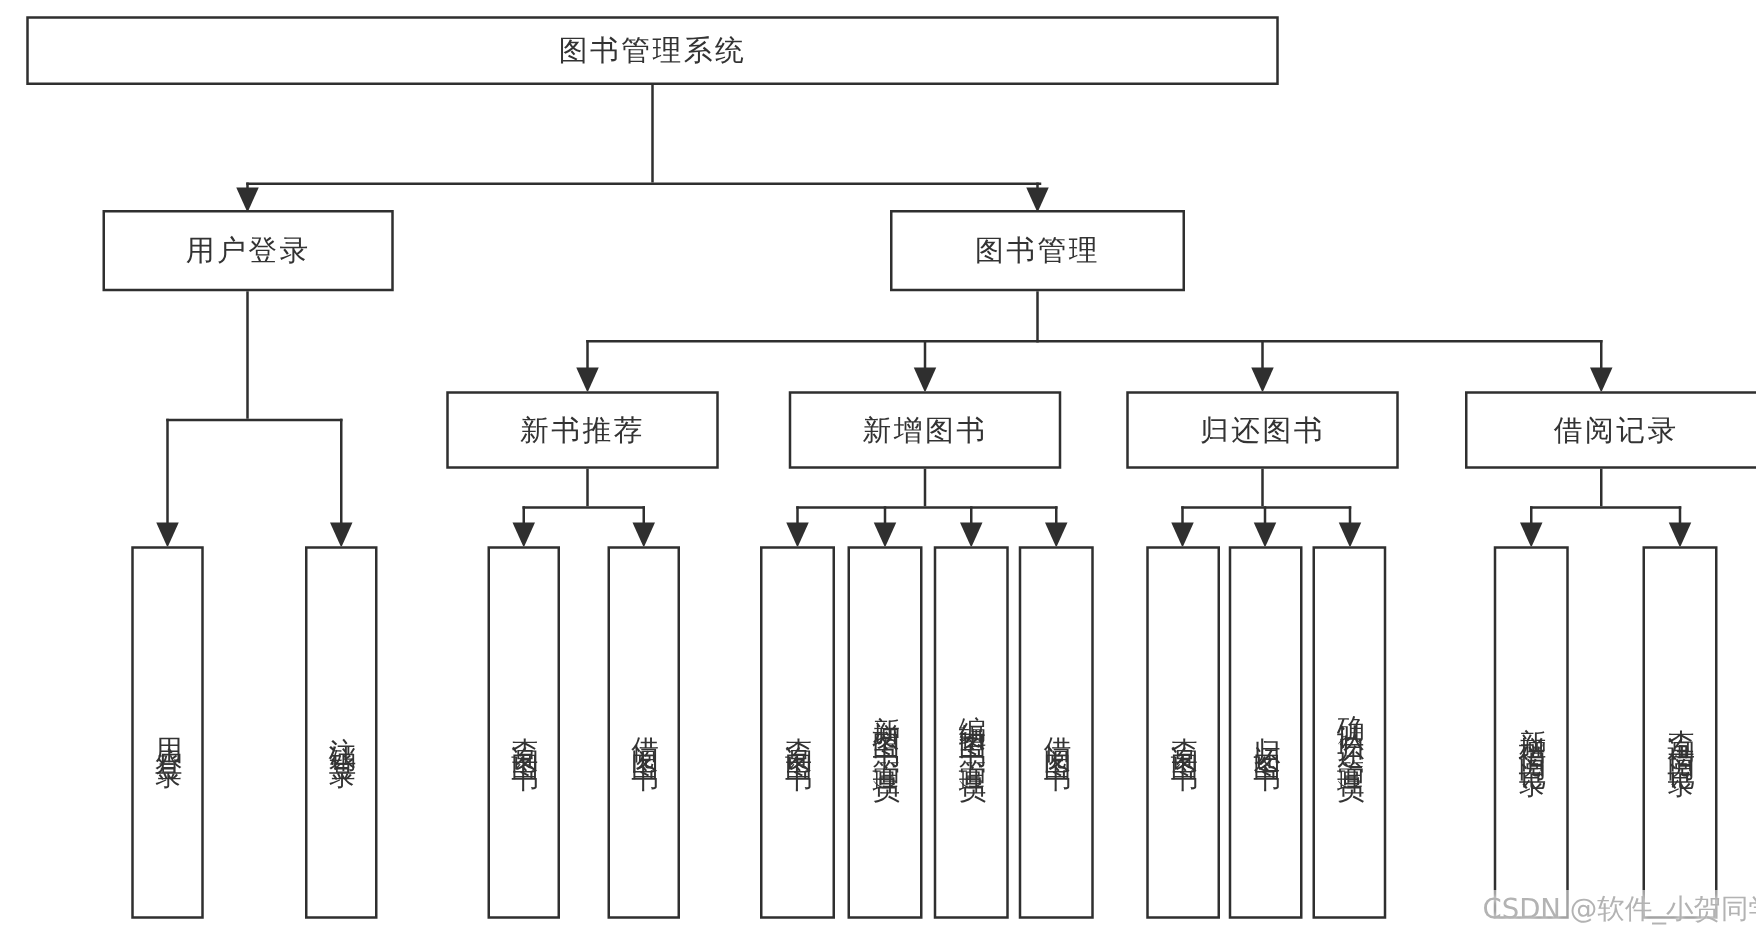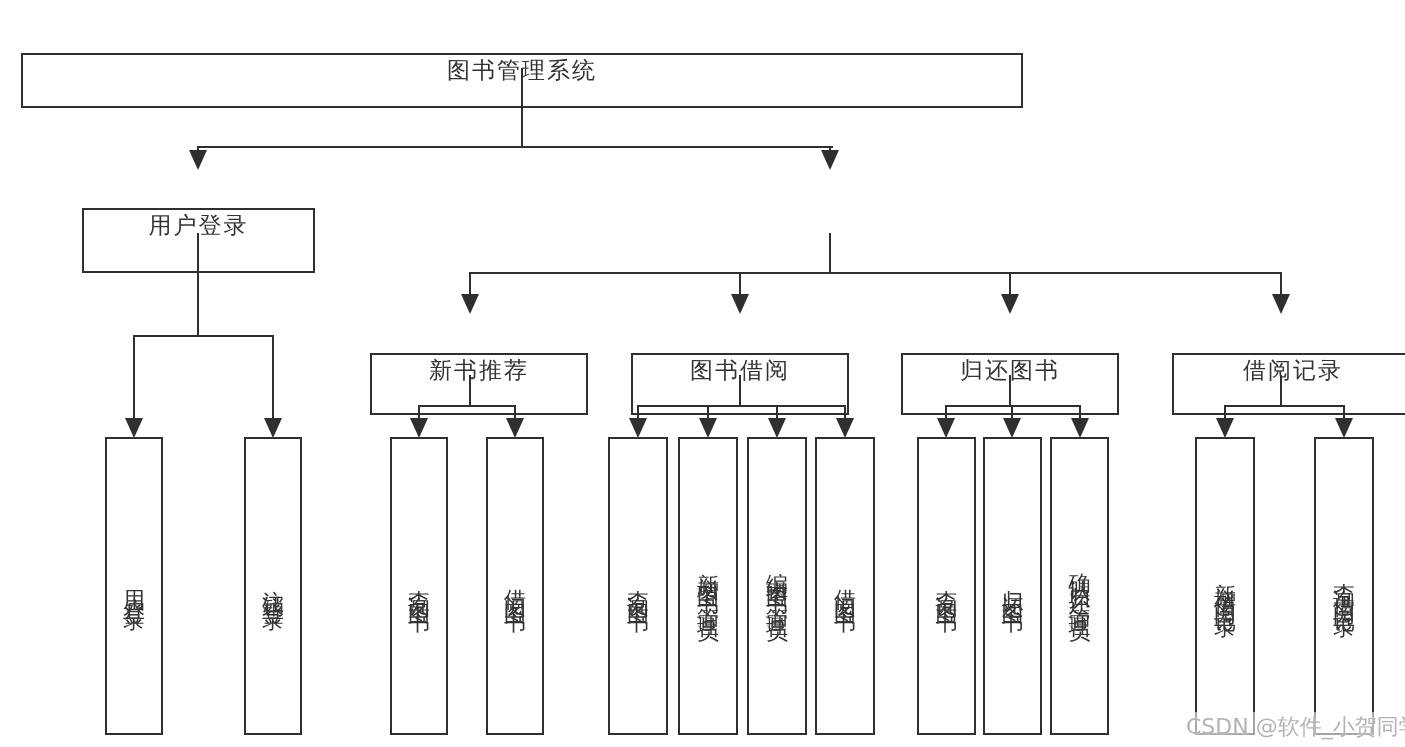--- a/index.html
+++ b/index.html
@@ -12,24 +12,23 @@
   .stage{
     position:relative;
     width:1405px;height:747px;
     background:#ffffff;
     font-family:"DejaVu Sans","Liberation Sans",sans-serif;
     overflow:hidden;
   }
   .box-h{
     position:absolute;box-sizing:border-box;
     border:2px solid var(--line);background:var(--fill);
-    display:flex;align-items:flex-start;justify-content:center;
+    display:flex;align-items:center;justify-content:center;
     color:var(--text);font-size:23px;letter-spacing:2px;
     white-space:nowrap;
-    margin-top:40px;
   }
   .box-v{
     position:absolute;box-sizing:border-box;
     border:2px solid var(--line);background:var(--fill);
     display:flex;align-items:center;justify-content:center;
     color:var(--text);
   }
   .vtext{
     writing-mode:vertical-rl;
     text-orientation:mixed;
@@ -69,44 +68,47 @@
   <div class="ln" style="left:521px;top:68px;width:2px;height:78px"></div>
   <div class="ln" style="left:197px;top:146px;width:636px;height:2px"></div>
   <div class="ln" style="left:197px;top:146px;width:2px;height:8px"></div>
   <div class="ar" style="left:189px;top:150px"></div>
   <div class="ln" style="left:829px;top:146px;width:2px;height:8px"></div>
   <div class="ar" style="left:821px;top:150px"></div>
 
   <div class="box-h" style="left:82px;top:168px;width:233px;height:65px">
     <span>用户登录</span>
   </div>
+  <div class="box-h" style="left:712px;top:168px;width:236px;height:65px">
+    <span>图书管理</span>
+  </div>
 
   <div class="ln" style="left:197px;top:233px;width:2px;height:102px"></div>
   <div class="ln" style="left:133px;top:335px;width:141px;height:2px"></div>
   <div class="ln" style="left:133px;top:335px;width:2px;height:86px"></div>
   <div class="ar" style="left:125px;top:418px"></div>
   <div class="ln" style="left:272px;top:335px;width:2px;height:86px"></div>
   <div class="ar" style="left:264px;top:418px"></div>
 
   <div class="ln" style="left:829px;top:233px;width:2px;height:41px"></div>
   <div class="ln" style="left:469px;top:272px;width:813px;height:2px"></div>
   <div class="ln" style="left:469px;top:272px;width:2px;height:24px"></div>
   <div class="ar" style="left:461px;top:294px"></div>
   <div class="ln" style="left:739px;top:272px;width:2px;height:24px"></div>
   <div class="ar" style="left:731px;top:294px"></div>
   <div class="ln" style="left:1009px;top:272px;width:2px;height:24px"></div>
   <div class="ar" style="left:1001px;top:294px"></div>
   <div class="ln" style="left:1280px;top:272px;width:2px;height:24px"></div>
   <div class="ar" style="left:1272px;top:294px"></div>
 
-  <div class="box-h" style="left:370px;top:313px;width:218px;height:62px">
+  <div class="box-h" style="left:357px;top:313px;width:218px;height:62px">
     <span>新书推荐</span>
   </div>
   <div class="box-h" style="left:631px;top:313px;width:218px;height:62px">
-    <span>图书借阅</span>
+    <span>新增图书</span>
   </div>
   <div class="box-h" style="left:901px;top:313px;width:218px;height:62px">
     <span>归还图书</span>
   </div>
   <div class="box-h" style="left:1172px;top:313px;width:242px;height:62px">
     <span>借阅记录</span>
   </div>
 
   <div class="ln" style="left:469px;top:375px;width:2px;height:30px"></div>
   <div class="ln" style="left:418px;top:405px;width:98px;height:2px"></div>

